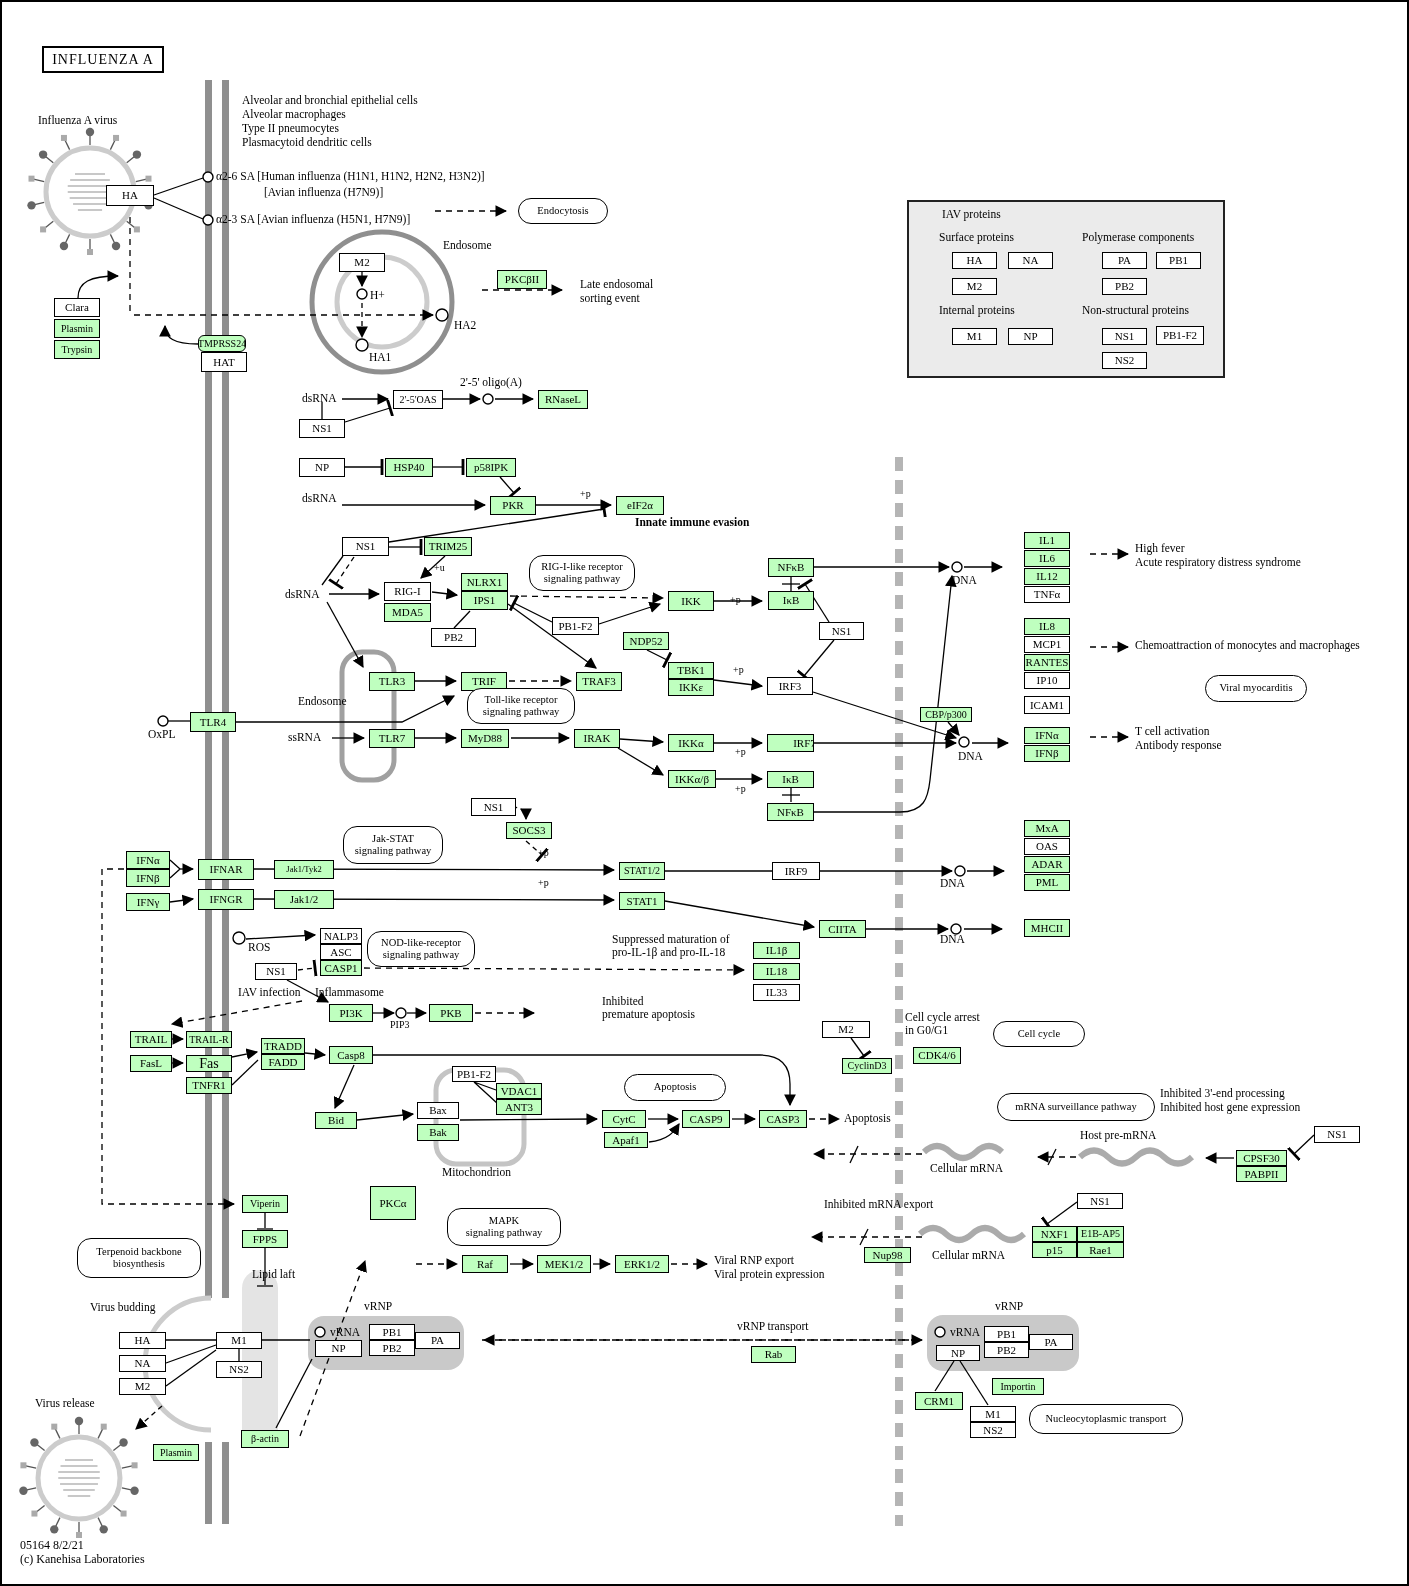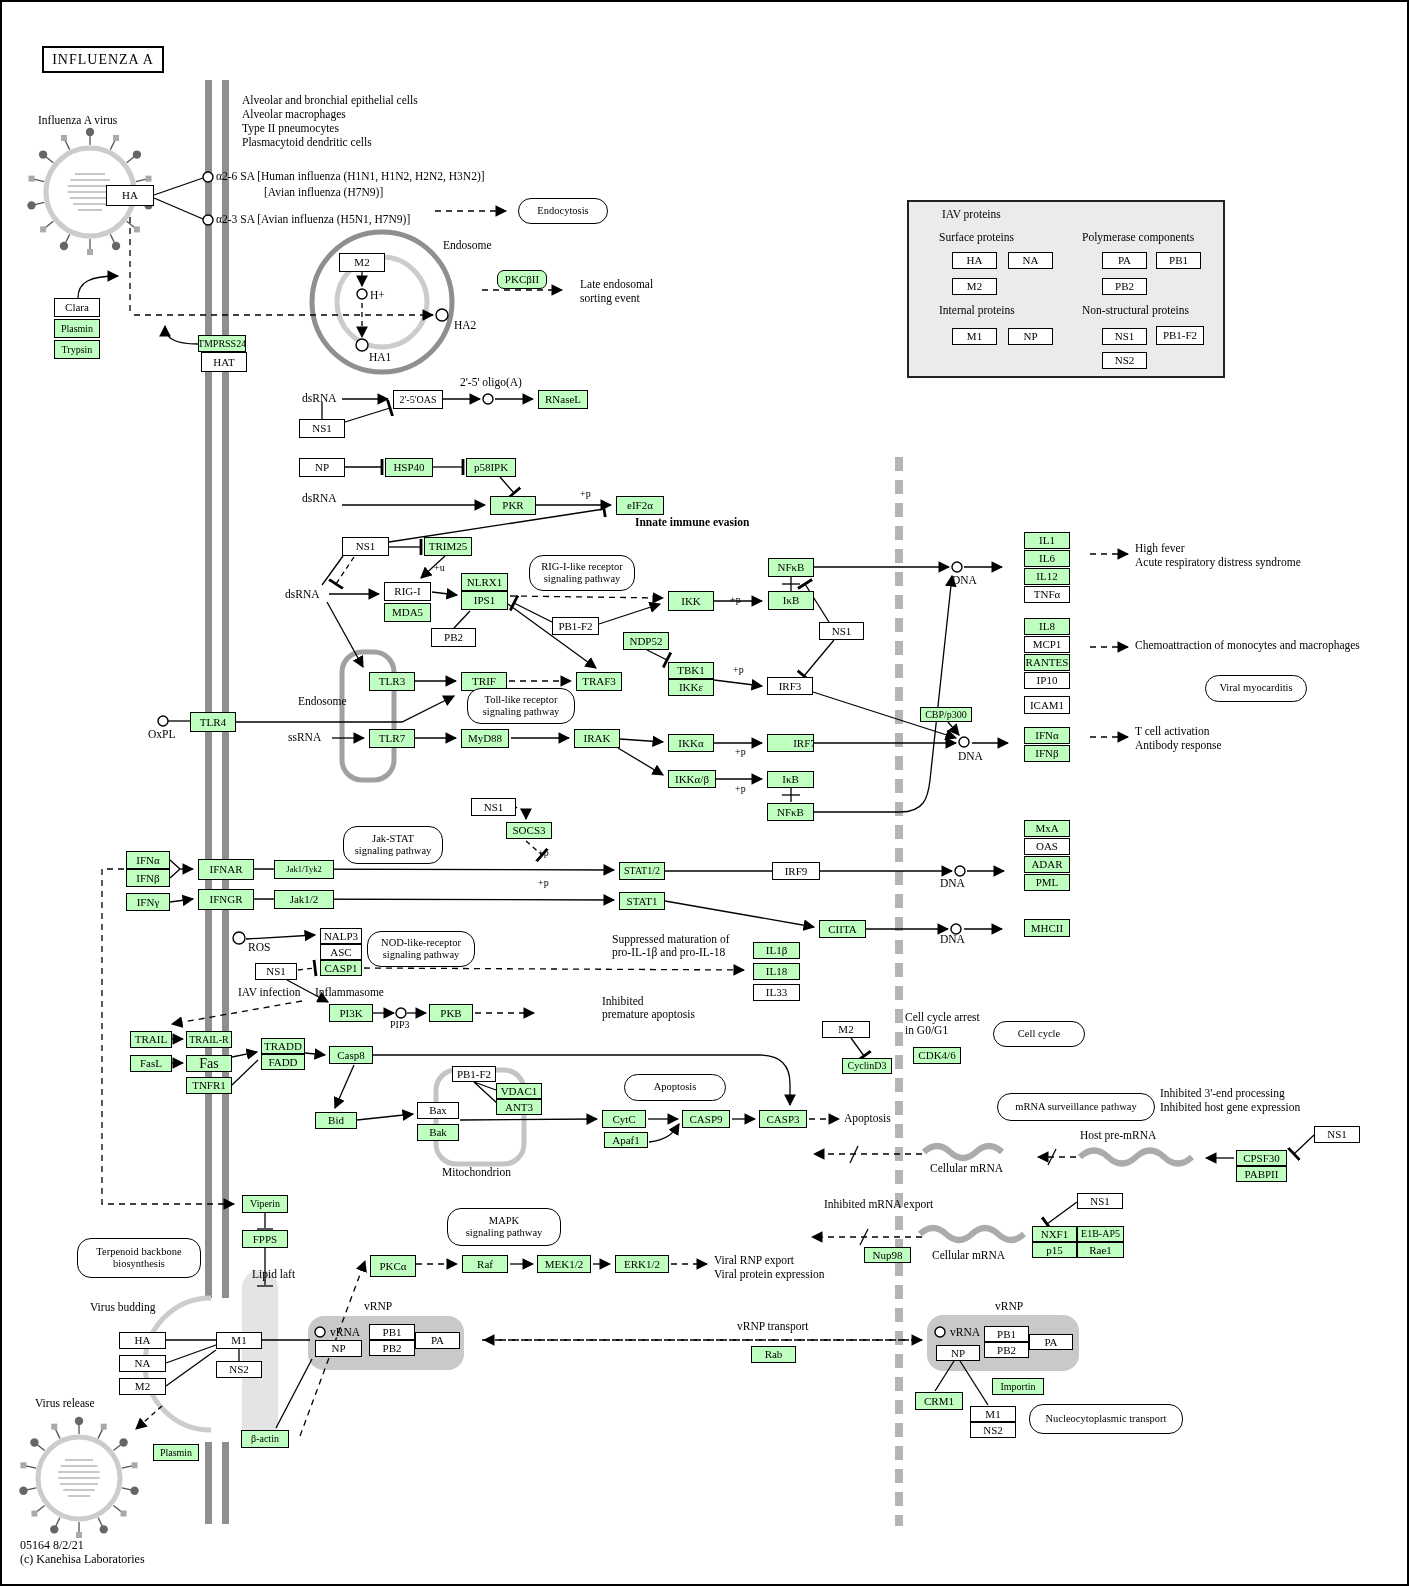--- a/index.html
+++ b/index.html
@@ -306,24 +306,24 @@
       </g>
   </svg>
 
   <div class="titlebox">INFLUENZA A</div>
   <div class="panel"></div>
   <div id="nodes">
       <div class="box white" style="left: 104px; top: 183px; width: 48px; height: 21px; font-size: 11px;">HA</div>
       <div class="box white" style="left: 52px; top: 296px; width: 46px; height: 19px; font-size: 11px;">Clara</div>
       <div class="box green" style="left: 52px; top: 317px; width: 46px; height: 19px; font-size: 10px;">Plasmin</div>
       <div class="box green" style="left: 52px; top: 338px; width: 46px; height: 19px; font-size: 10px;">Trypsin</div>
-      <div class="box green" style="left: 196px; top: 333px; width: 48px; height: 17px; font-size: 10px;">TMPRSS24</div>
+      <div class="box green" style="left: 196px; top: 333px; width: 48px; height: 17px; font-size: 10px; border-radius: 6px;">TMPRSS24</div>
       <div class="box white" style="left: 199px; top: 350px; width: 46px; height: 20px; font-size: 11px;">HAT</div>
       <div class="box white" style="left: 337px; top: 251px; width: 46px; height: 19px; font-size: 11px;">M2</div>
-      <div class="box green" style="left: 495px; top: 268px; width: 50px; height: 19px; font-size: 11px; border-radius: 7px;">PKCβII</div>
+      <div class="box green" style="left: 495px; top: 268px; width: 50px; height: 19px; font-size: 11px;">PKCβII</div>
       <div class="box white" style="left: 391px; top: 388px; width: 50px; height: 19px; font-size: 10px;">2'-5'OAS</div>
       <div class="box green" style="left: 536px; top: 388px; width: 50px; height: 19px; font-size: 11px;">RNaseL</div>
       <div class="box white" style="left: 297px; top: 417px; width: 46px; height: 19px; font-size: 11px;">NS1</div>
       <div class="box white" style="left: 297px; top: 456px; width: 46px; height: 19px; font-size: 11px;">NP</div>
       <div class="box green" style="left: 383px; top: 456px; width: 48px; height: 19px; font-size: 11px;">HSP40</div>
       <div class="box green" style="left: 464px; top: 456px; width: 50px; height: 19px; font-size: 11px;">p58IPK</div>
       <div class="box green" style="left: 488px; top: 494px; width: 46px; height: 19px; font-size: 11px;">PKR</div>
       <div class="box green" style="left: 614px; top: 494px; width: 48px; height: 19px; font-size: 11px;">eIF2α</div>
       <div class="box white" style="left: 340px; top: 535px; width: 47px; height: 19px; font-size: 11px;">NS1</div>
       <div class="box green" style="left: 422px; top: 535px; width: 48px; height: 19px; font-size: 11px;">TRIM25</div>
@@ -417,21 +417,21 @@
       <div class="box green" style="left: 1234px; top: 1164px; width: 51px; height: 16px; font-size: 11px;">PABPII</div>
       <div class="box white" style="left: 1312px; top: 1124px; width: 46px; height: 17px; font-size: 11px;">NS1</div>
       <div class="box white" style="left: 1075px; top: 1191px; width: 46px; height: 16px; font-size: 11px;">NS1</div>
       <div class="box green" style="left: 1030px; top: 1224px; width: 45px; height: 16px; font-size: 11px;">NXF1</div>
       <div class="box green" style="left: 1075px; top: 1224px; width: 47px; height: 16px; font-size: 10px;">E1B-AP5</div>
       <div class="box green" style="left: 1030px; top: 1240px; width: 45px; height: 16px; font-size: 11px;">p15</div>
       <div class="box green" style="left: 1075px; top: 1240px; width: 47px; height: 16px; font-size: 11px;">Rae1</div>
       <div class="box green" style="left: 862px; top: 1245px; width: 47px; height: 16px; font-size: 11px;">Nup98</div>
       <div class="box green" style="left: 240px; top: 1193px; width: 46px; height: 18px; font-size: 10px;">Viperin</div>
       <div class="box green" style="left: 240px; top: 1228px; width: 46px; height: 18px; font-size: 11px;">FPPS</div>
-      <div class="box green" style="left: 368px; top: 1253px; width: 46px; height: 22px; font-size: 11px;">PKCα</div>
+      <div class="box green" style="left: 368px; top: 1184px; width: 46px; height: 34px; font-size: 11px;">PKCα</div>
       <div class="box green" style="left: 460px; top: 1253px; width: 46px; height: 18px; font-size: 11px;">Raf</div>
       <div class="box green" style="left: 535px; top: 1253px; width: 54px; height: 18px; font-size: 11px;">MEK1/2</div>
       <div class="box green" style="left: 613px; top: 1253px; width: 54px; height: 18px; font-size: 11px;">ERK1/2</div>
       <div class="box green" style="left: 749px; top: 1344px; width: 45px; height: 17px; font-size: 11px;">Rab</div>
       <div class="box white" style="left: 117px; top: 1330px; width: 47px; height: 17px; font-size: 11px;">HA</div>
       <div class="box white" style="left: 117px; top: 1353px; width: 47px; height: 17px; font-size: 11px;">NA</div>
       <div class="box white" style="left: 117px; top: 1376px; width: 47px; height: 17px; font-size: 11px;">M2</div>
       <div class="box white" style="left: 214px; top: 1330px; width: 46px; height: 17px; font-size: 11px;">M1</div>
       <div class="box white" style="left: 214px; top: 1359px; width: 46px; height: 17px; font-size: 11px;">NS2</div>
       <div class="box white" style="left: 313px; top: 1338px; width: 47px; height: 17px; font-size: 11px;">NP</div>

